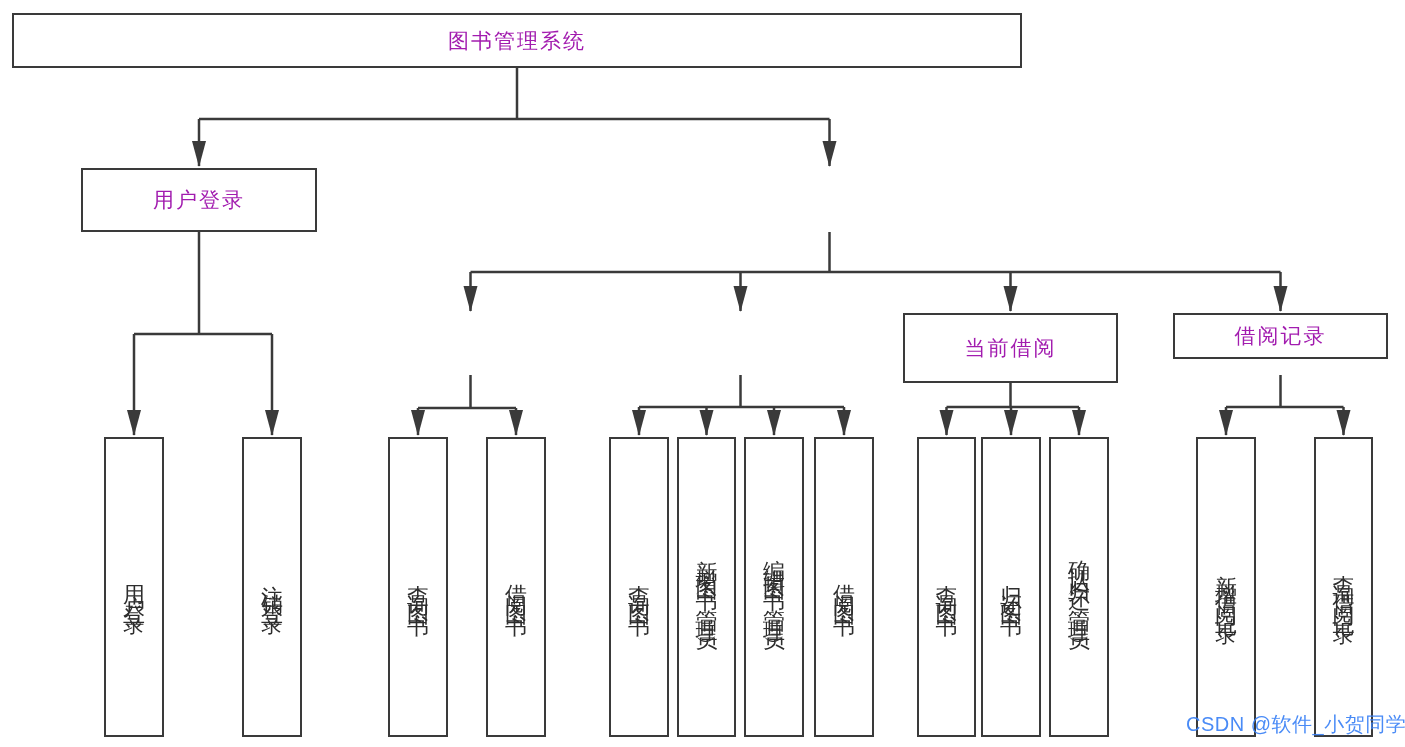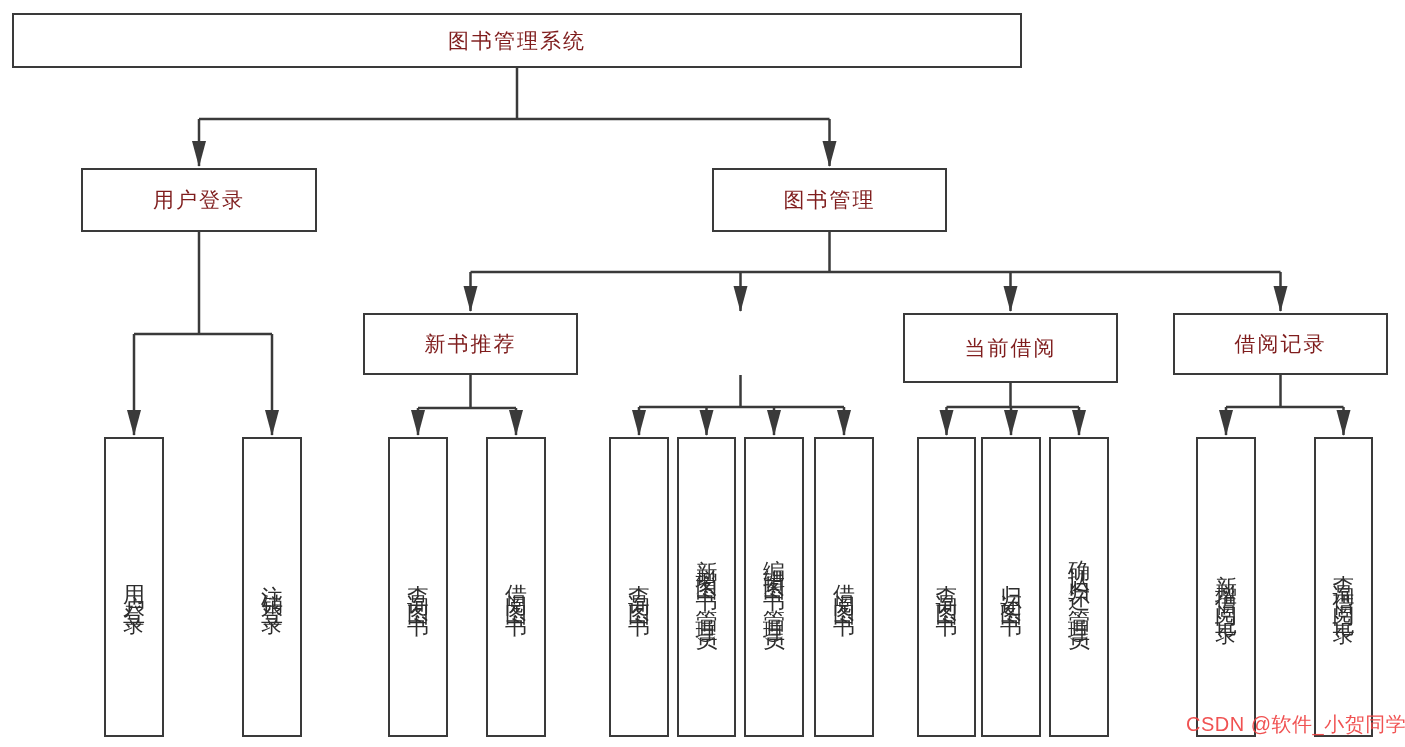--- a/index.html
+++ b/index.html
@@ -16,35 +16,35 @@
     background:#ffffff;
     border:2.5px solid #3a3a3a;
     box-sizing:border-box;
     display:flex;align-items:center;justify-content:center;
     color:#2d2d2d;
   }
   .h-node span{
     font-size:21px;
     letter-spacing:2px;
     white-space:nowrap;
-    color:#7f1d1d;
+    color:#a21caf;
   }
   .v-node span{
     writing-mode:vertical-rl;
     text-orientation:mixed;
     font-size:22px;
     line-height:1;
     letter-spacing:10px;
     color:#2d2d2d;
   }
   .watermark{
     position:absolute;z-index:3;
     left:1186px;top:711px;
     font-size:20px;
-    color:#ef4444;
+    color:#3b82f6;
     opacity:0.92;
     white-space:nowrap;
     letter-spacing:0.5px;
   }
 </style>
 </head>
 <body>
 
 <div class="canvas">
 
@@ -103,31 +103,25 @@
       <line x1="1226" y1="407" x2="1343.5" y2="407" stroke="#3a3a3a" stroke-width="2.5"></line>
     </svg>
 
   <div class="node h-node" id="n-root" style="left:12px;top:13px;width:1010px;height:55px">
     <span>图书管理系统</span>
   </div>
 
   <div class="node h-node" id="n-user_login" style="left:81px;top:168px;width:236px;height:64px">
     <span>用户登录</span>
   </div>
-  <div class="node h-node" id="n-book_mgmt" style="left:712px;top:168px;width:235px;height:64px">
-    <span>图书管理</span>
-  </div>
 
-  <div class="node h-node" id="n-new_book_rec" style="left:363px;top:313px;width:215px;height:62px">
-    <span>新书推荐</span>
-  </div>
   <div class="node h-node" id="n-current_borrow" style="left:903px;top:313px;width:215px;height:70px">
     <span>当前借阅</span>
   </div>
-  <div class="node h-node" id="n-borrow_records" style="left:1173px;top:313px;width:215px;height:62px">
+  <div class="node h-node" id="n-borrow_records" style="left:1173px;top:313px;width:215px;height:46px">
     <span>借阅记录</span>
   </div>
 
   <div class="node v-node" id="n-leaf_user_login" style="left:104px;top:437px;width:60px;height:300px">
     <span>用户登录</span>
   </div>
   <div class="node v-node" id="n-leaf_logout" style="left:242px;top:437px;width:60px;height:300px">
     <span>注销登录</span>
   </div>
 

